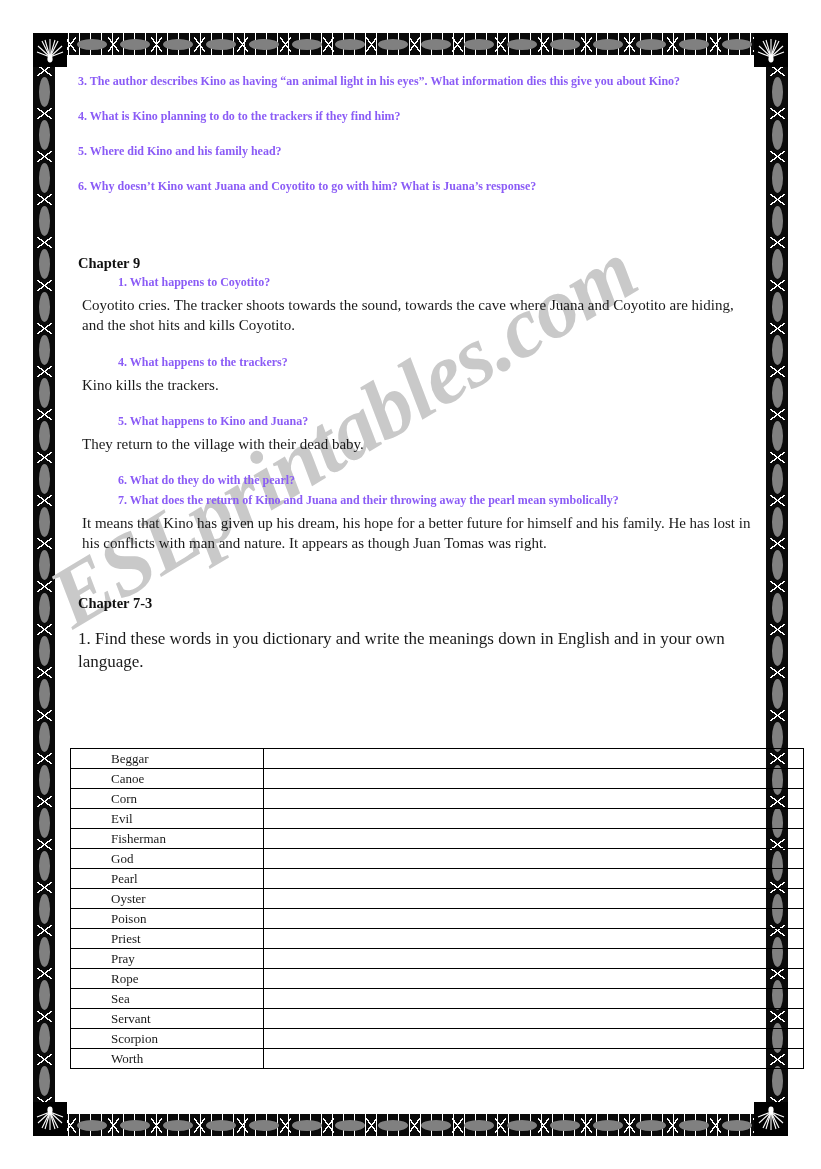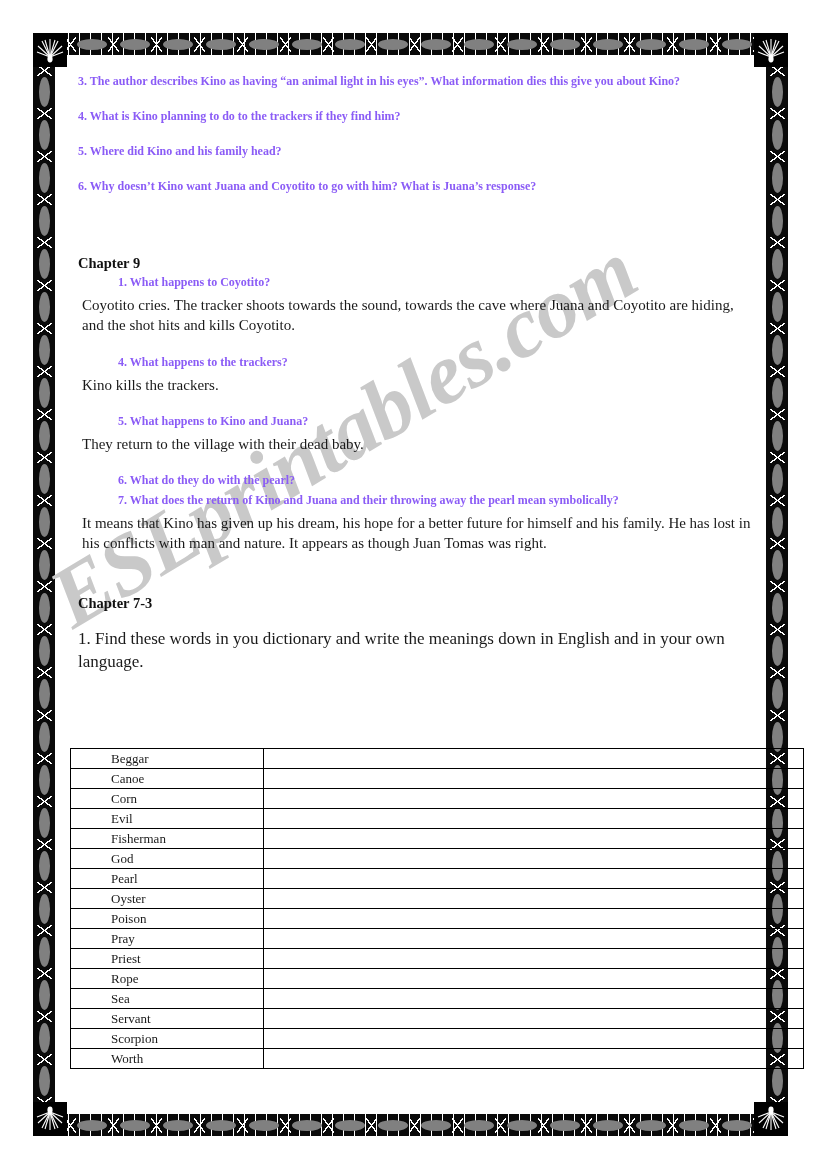--- a/index.html
+++ b/index.html
@@ -523,25 +523,25 @@
         </tr>
         <tr>
           <td class="word">Oyster</td>
           <td class="blank"></td>
         </tr>
         <tr>
           <td class="word">Poison</td>
           <td class="blank"></td>
         </tr>
         <tr>
+          <td class="word">Priest</td>
+          <td class="blank"></td>
+        </tr>
+        <tr>
           <td class="word">Pray</td>
-          <td class="blank"></td>
-        </tr>
-        <tr>
-          <td class="word">Priest</td>
           <td class="blank"></td>
         </tr>
         <tr>
           <td class="word">Rope</td>
           <td class="blank"></td>
         </tr>
         <tr>
           <td class="word">Sea</td>
           <td class="blank"></td>
         </tr>

